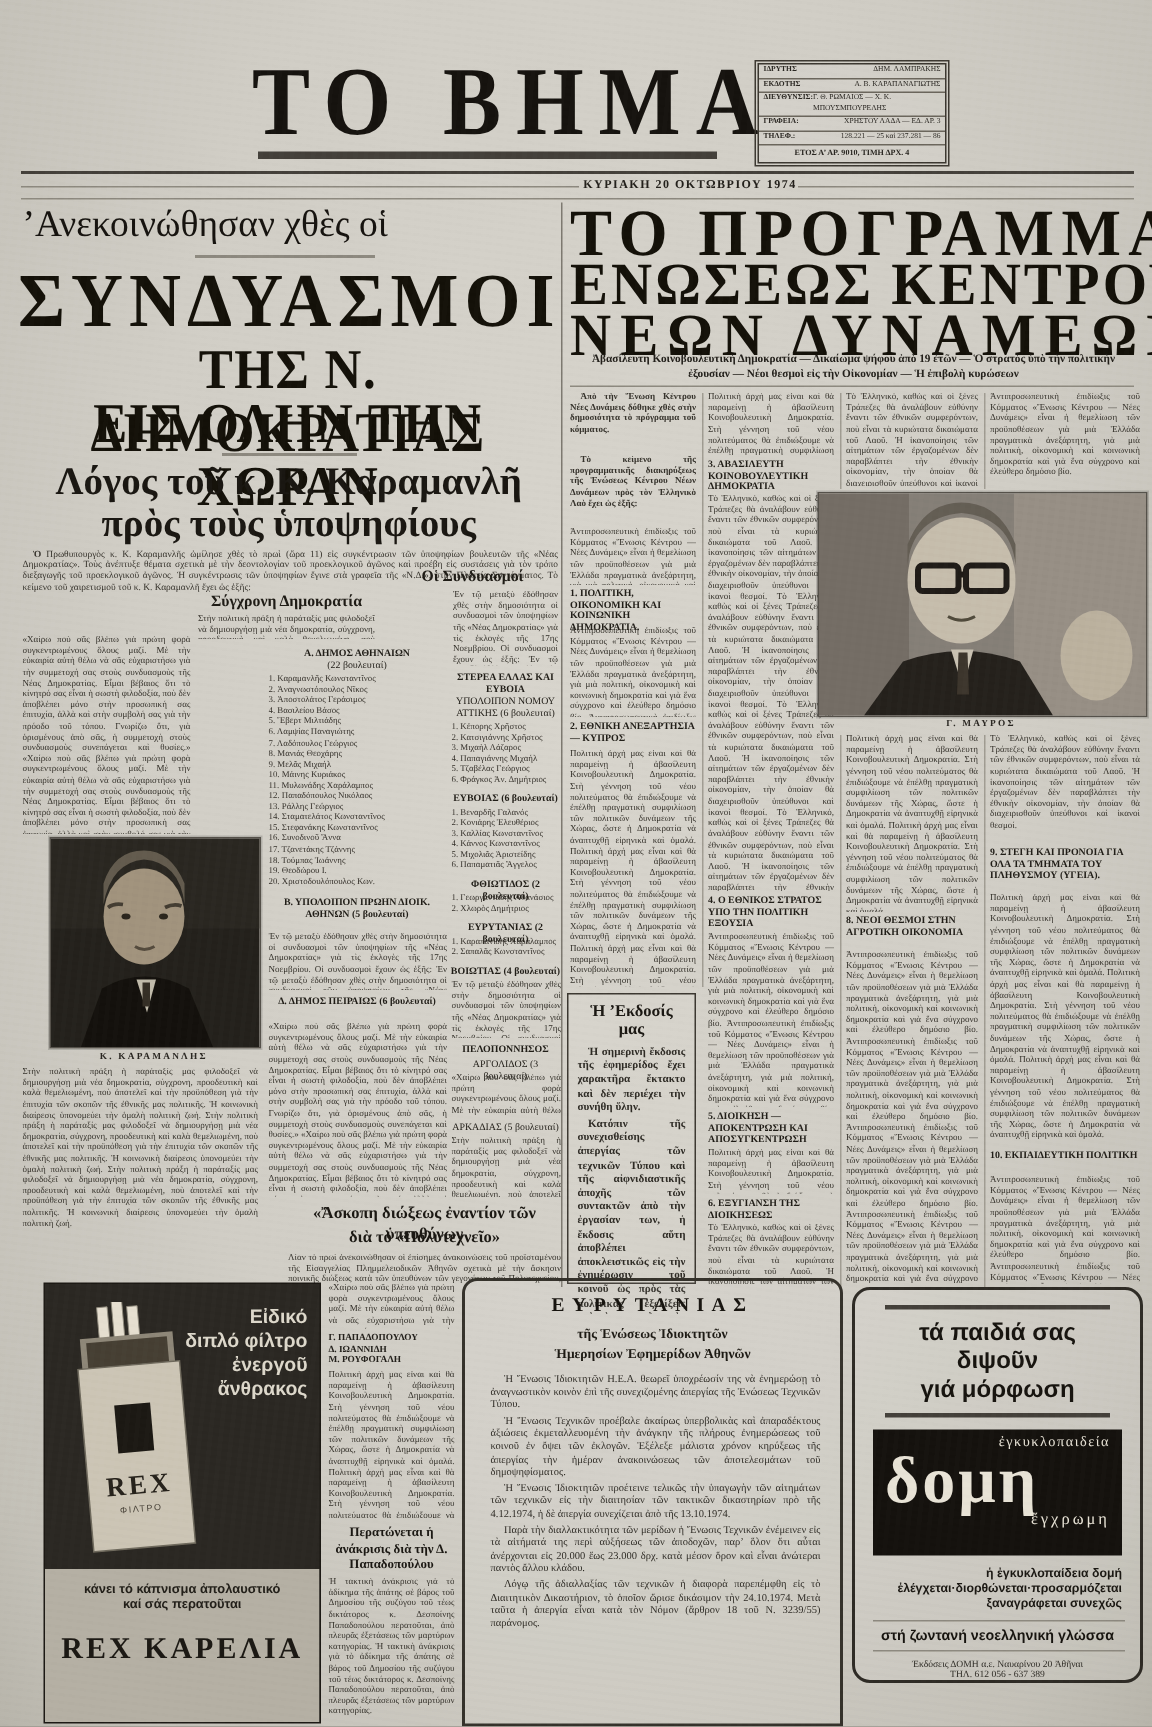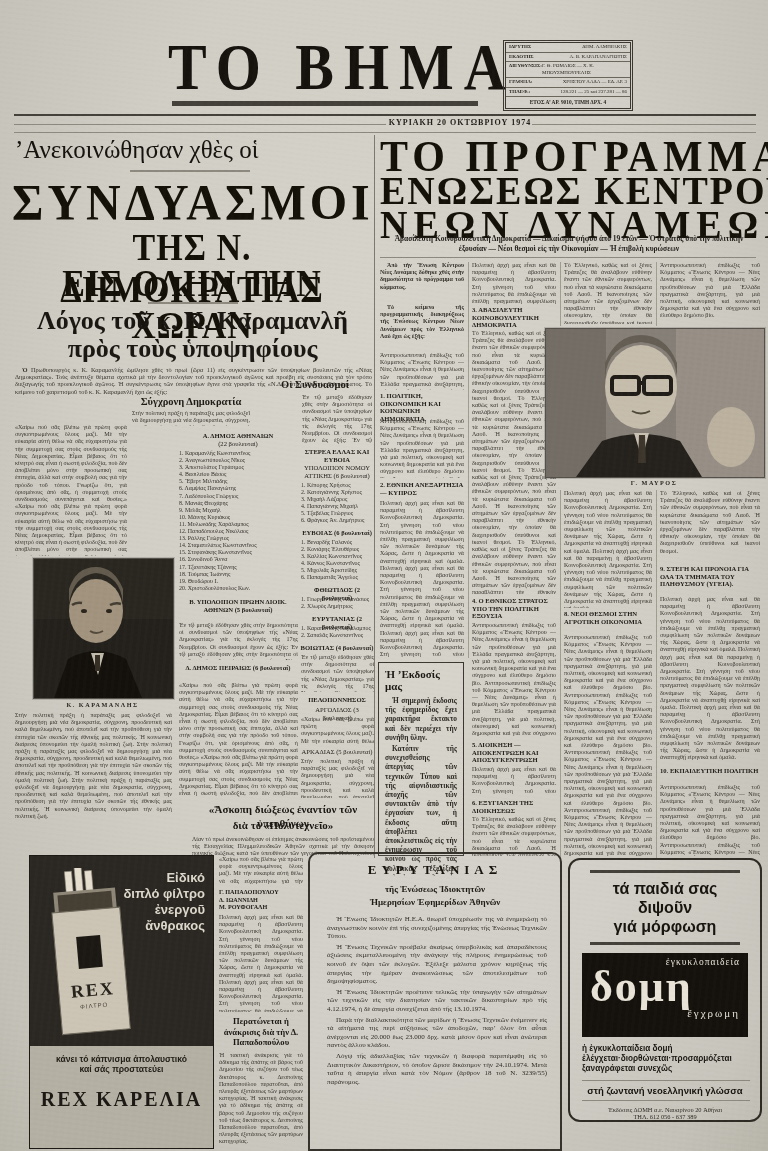--- a/index.html
+++ b/index.html
@@ -27,40 +27,40 @@
   .body{font-size:6px;line-height:7.2px;text-align:justify;color:#35322b;overflow:hidden;word-break:break-word;}
   .body.first::first-letter{font-weight:bold;}
   .ind{text-indent:7px;}
   .colhead{font-size:6.6px;font-weight:bold;text-align:center;line-height:7.6px;color:#201d17;}
   .proghead{font-size:6.6px;font-weight:bold;line-height:7.6px;color:#201d17;text-transform:uppercase;}
   .subhead-script{font-size:10.5px;font-weight:bold;text-align:center;color:#1e1b15;}
   .name-line{font-size:5.9px;line-height:7.1px;white-space:nowrap;overflow:hidden;color:#34302a;}
   .caption{font-size:6.2px;font-weight:bold;letter-spacing:1.5px;text-align:center;color:#2a2722;}
   .photo{border:1px solid #55514a;box-shadow:0 0 0 1px rgba(0,0,0,.15);}
   .boxed{border:1.5px solid #3c3831;background:rgba(255,255,255,.05);}
-  .ekd-title{font-size:11px;font-weight:bold;color:#1b1813;}
+  .ekd-title{font-size:11px;font-weight:bold;text-align:center;color:#1b1813;}
   .ekd-body{font-size:7.4px;line-height:9.2px;text-align:justify;color:#2e2b25;font-weight:bold;overflow:hidden;}
   .askopi{font-size:11px;font-weight:bold;text-align:center;line-height:14px;color:#1b1813;}
   .anak-box{border:2px solid #35322b;border-radius:10px 10px 0 0;background:rgba(255,255,255,.06);overflow:hidden;}
   .anak-title{font-size:13px;font-weight:bold;letter-spacing:5px;text-align:center;color:#17140f;}
   .anak-sub{font-size:9px;font-weight:bold;text-align:center;color:#1d1a14;}
   .anak-body{font-size:7px;line-height:8.6px;text-align:justify;color:#302d27;overflow:hidden;}
   .anak-body p{margin:0 0 2px 4px;text-indent:9px;}
   .rex{background:#2b2823;overflow:hidden;box-shadow:0 0 0 1px #1c1914;}
   .rex-head{font-size:13px;font-weight:bold;text-align:right;line-height:16px;color:#ddd8cb;font-family:"Liberation Sans",sans-serif;}
   .rex-light{background:#b5b0a4;}
   .rex-slogan{font-size:8.6px;font-weight:bold;text-align:center;color:#23201a;font-family:"Liberation Sans",sans-serif;}
   .rex-brand{font-size:20px;font-weight:bold;text-align:center;letter-spacing:2px;color:#1c1914;}
   .domi-box{border:2px solid #2e2b25;border-radius:12px;background:rgba(255,255,255,.08);}
   .domi-line{font-size:16px;font-weight:bold;text-align:center;line-height:19px;color:#17140f;font-family:"Liberation Sans",sans-serif;}
   .domi-black{background:#15120e;color:#e8e3d6;overflow:hidden;}
   .domi-small{font-size:9.5px;letter-spacing:1px;}
   .domi-big{font-size:44px;font-weight:bold;line-height:40px;letter-spacing:2px;}
   .domi-sub{font-size:11px;letter-spacing:2px;}
-  .domi-tag{font-size:8.2px;font-weight:bold;text-align:left;line-height:10px;color:#1b1813;font-family:"Liberation Sans",sans-serif;}
+  .domi-tag{font-size:8.2px;font-weight:bold;text-align:right;line-height:10px;color:#1b1813;font-family:"Liberation Sans",sans-serif;}
   .domi-band{font-size:9.5px;font-weight:bold;text-align:center;color:#17140f;font-family:"Liberation Sans",sans-serif;}
   .domi-addr{font-size:6.4px;text-align:center;color:#2e2b25;}
   .junta{font-size:6.2px;font-weight:bold;line-height:7.6px;color:#23201b;}
   .perat{font-size:8.6px;font-weight:bold;text-align:center;line-height:10.5px;color:#1b1813;}
   .vline{width:1px;background:#7d7970;}
 </style>
 </head>
 <body>
 
 <div id="page">
@@ -301,21 +301,21 @@
         <rect x="25" y="22" width="62" height="26" fill="#8e8778"></rect>
         <rect x="29" y="25" width="54" height="20" fill="#463f33"></rect>
         <rect x="22" y="42" width="68" height="122" fill="#ccc5b5" stroke="#6f6a5d" stroke-width="1"></rect>
         <rect x="44" y="68" width="24" height="32" fill="#1c1914"></rect>
         <text x="56" y="128" text-anchor="middle" font-family="Liberation Serif, serif" font-weight="bold" font-size="18" letter-spacing="2" fill="#26221b">REX</text>
         <text x="56" y="140" text-anchor="middle" font-family="Liberation Sans, sans-serif" font-size="6" letter-spacing="1" fill="#4a443a">ΦΙΛΤΡΟ</text>
       </g>
     </svg>
     <div class="abs rex-light" style="left:0;top:190px;width:183px;height:102px;">
       <div class="rex-slogan" style="margin-top:8px;">κάνει τό κάπνισμα ἀπολαυστικό</div>
-      <div class="rex-slogan">καί σάς προστατεύει</div>
+      <div class="rex-slogan">καί σάς περατοῦται</div>
       <div class="rex-brand" style="margin-top:14px;font-family:Liberation Serif, serif;">REX ΚΑΡΕΛΙΑ</div>
     </div>
   </div>
 
   <div class="abs body" style="left:219px;top:856px;width:84px;height:30px;">«Χαίρω ποὺ σᾶς βλέπω γιὰ πρώτη φορὰ συγκεντρωμένους ὅλους μαζί. Μὲ τὴν εὐκαιρία αὐτὴ θέλω νὰ σᾶς εὐχαριστήσω γιὰ τὴν συμμετοχή σας στοὺς συνδυασμοὺς τῆς Νέας Δημοκρατίας. Εἶμαι βέβαιος ὅτι τὸ κίνητρό σας εἶναι ἡ σωστὴ φιλοδοξία, ποὺ δὲν ἀποβλέπει μόνο στὴν προσωπική σας ἐπιτυχία, ἀλλὰ καὶ στὴν συμβολή σας γιὰ τὴν πρόοδο τοῦ τόπου. Γνωρίζω ὅτι, γιὰ ὁρισμένους ἀπὸ σᾶς, ἡ συμμετοχὴ στοὺς συνδυασμοὺς συνεπάγεται καὶ θυσίες.»</div>
   <div class="abs" style="left:219px;top:888px;width:84px;">
     <div class="junta"><span>Γ. ΠΑΠΑΔΟΠΟΥΛΟΥ</span></div>
     <div class="junta"><span>Δ. ΙΩΑΝΝΙΔΗ</span></div>
     <div class="junta"><span>Μ. ΡΟΥΦΟΓΑΛΗ</span></div>
   </div>

